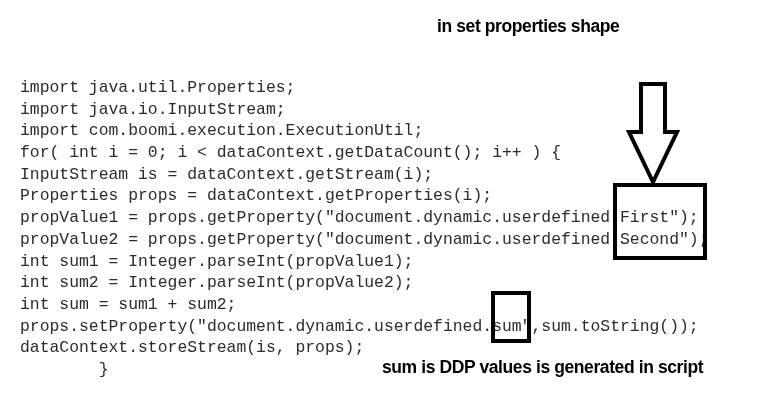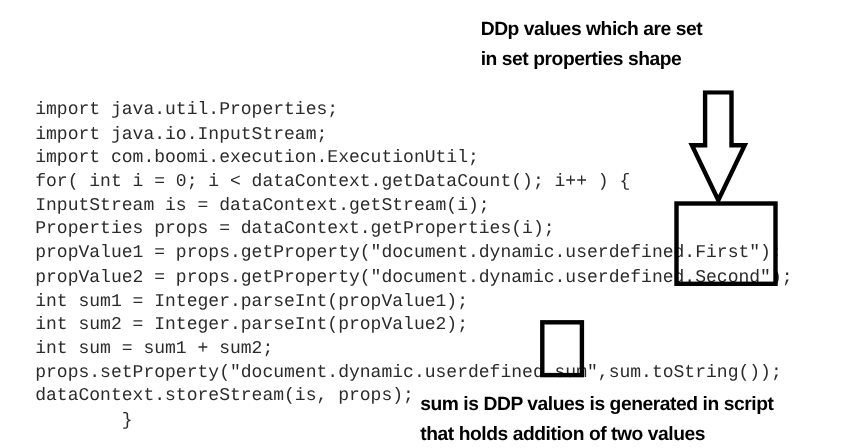--- a/index.html
+++ b/index.html
@@ -7,21 +7,21 @@
     position: relative;
     width: 768px;
     height: 407px;
     overflow: hidden;
     background: #ffffff;
   }
   .code {
     position: absolute;
     left: 16px;
     top: 73px;
-    margin: 16px;
+    margin: 4px;
     font-family: "Liberation Mono", "DejaVu Sans Mono", monospace;
     font-size: 16.4px;
     line-height: 21.7px;
     color: #2b2b2b;
     white-space: pre;
   }
   .code-line { display: block; height: 21.7px; }
   .caption {
     position: absolute;
     font-family: "Liberation Sans", "DejaVu Sans", sans-serif;
@@ -43,31 +43,29 @@
   #box-ddp { left: 613px; top: 183px; width: 94px; height: 77px; }
   #box-sum { left: 491px; top: 291px; width: 40px; height: 52px; }
   #arrow { position: absolute; left: 625px; top: 82px; }
 </style>
 </head>
 <body>
 
 <div id="canvas">
 
   <div id="caption-top" class="caption">
-    <span>DDp values which are set</span>
     <span>in set properties shape</span>
   </div>
 
   <svg id="arrow" width="56" height="104" viewBox="0 0 56 104">
     <polygon points="16,2 40,2 40,50 52,50 28,100 4,50 16,50" fill="#ffffff" stroke="#000000" stroke-width="4" stroke-linejoin="miter"></polygon>
   </svg>
 
   <pre class="code"><span class="code-line">import java.util.Properties;</span><span class="code-line">import java.io.InputStream;</span><span class="code-line">import com.boomi.execution.ExecutionUtil;</span><span class="code-line">for( int i = 0; i &lt; dataContext.getDataCount(); i++ ) {</span><span class="code-line">InputStream is = dataContext.getStream(i);</span><span class="code-line">Properties props = dataContext.getProperties(i);</span><span class="code-line">propValue1 = props.getProperty("document.dynamic.userdefined.First");</span><span class="code-line">propValue2 = props.getProperty("document.dynamic.userdefined.Second");</span><span class="code-line">int sum1 = Integer.parseInt(propValue1);</span><span class="code-line">int sum2 = Integer.parseInt(propValue2);</span><span class="code-line">int sum = sum1 + sum2;</span><span class="code-line">props.setProperty("document.dynamic.userdefined.sum",sum.toString());</span><span class="code-line">dataContext.storeStream(is, props);</span><span class="code-line">        }</span></pre>
 
   <div id="box-ddp" class="box"></div>
   <div id="box-sum" class="box"></div>
 
   <div id="caption-bottom" class="caption">
     <span>sum is DDP values  is generated in script</span>
-    <span>that holds addition of two values</span>
   </div>
 
 </div>
 
 </body></html>

